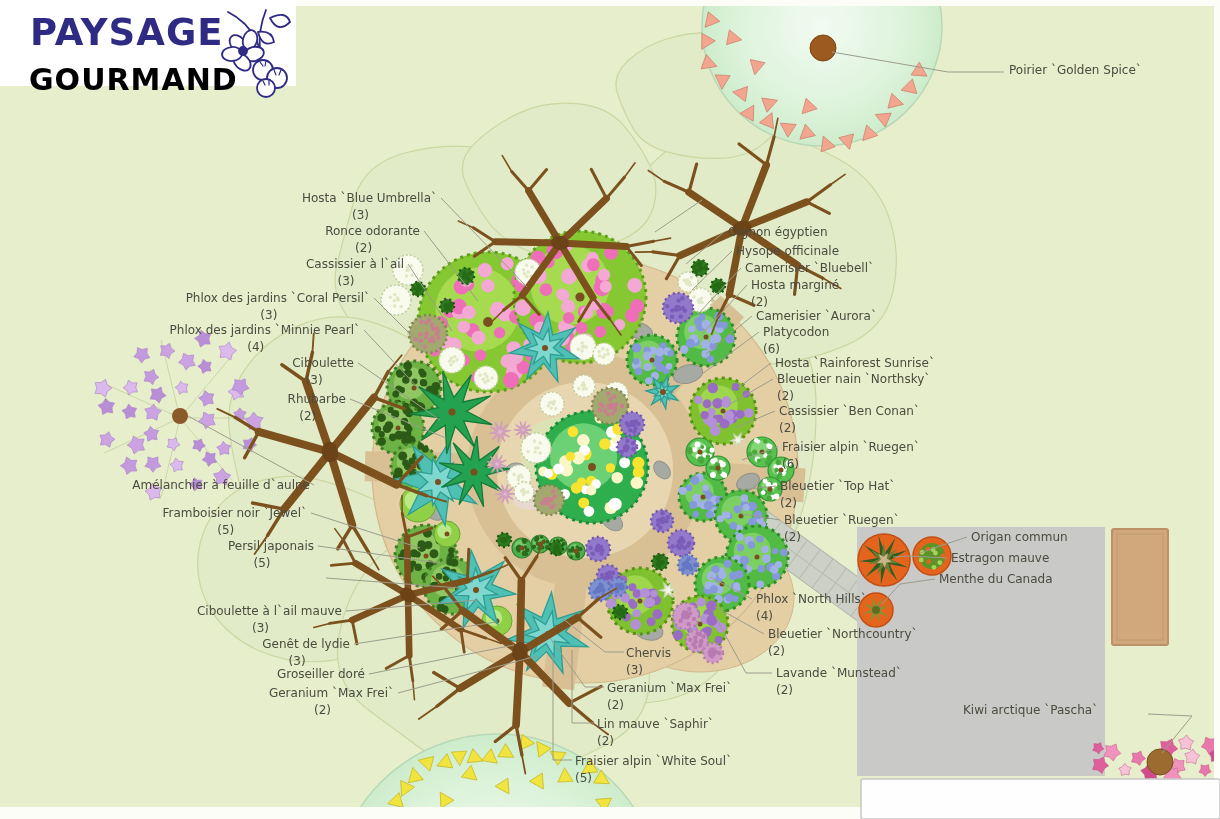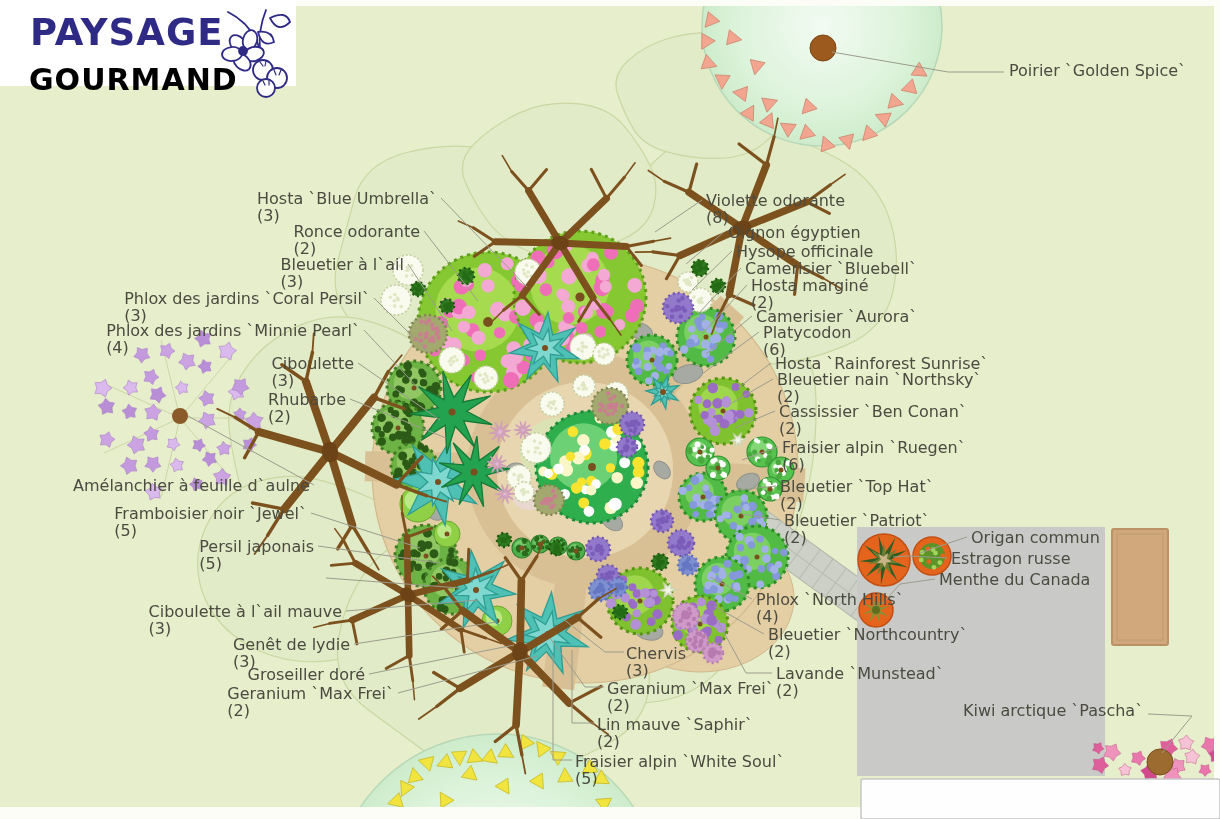--- a/index.html
+++ b/index.html
@@ -1,21 +1,21 @@
 <!DOCTYPE html>
 <html><head>
 <meta charset="utf-8">
 <style>
   html,body{margin:0;padding:0;background:#fff;}
   #stage{position:relative;width:1220px;height:819px;overflow:hidden;background:#fff;
          font-family:"DejaVu Sans",sans-serif;}
   #plan{position:absolute;left:0;top:0;}
   
-  .lbl{position:absolute;font-size:16px;line-height:17px;color:#4b4b40;white-space:nowrap;z-index:6;}
-  .ra{transform:translateX(-100%);text-align:left;}
+  .lbl{position:absolute;font-size:12px;line-height:17px;color:#4b4b40;white-space:nowrap;z-index:6;}
+  .ra{transform:translateX(-100%);text-align:center;}
   .ra .ct{display:block;padding-right:18px;}
   .la .ct{display:block;}
   
   #logo{position:absolute;left:0;top:0;width:296px;height:86px;background:#ffffff;z-index:7;}
   #logo .t1{position:absolute;left:30px;top:14px;font-size:37px;font-weight:bold;
             color:#2f2b85;letter-spacing:1px;line-height:38px;}
   #logo .t2{position:absolute;left:29px;top:52px;font-size:30px;font-weight:bold;
             color:#000000;letter-spacing:1px;line-height:32px;margin-top:12px;}
   #logo .tag{position:absolute;left:28px;top:90px;font-size:14px;color:#3a3a3a;}
   #logo .tag b{color:#2a2a2a;}
@@ -1512,52 +1512,51 @@
           <circle cx="69" cy="74" r="10"></circle>
           <circle cx="58" cy="84" r="9"></circle>
           <path d="M52 58 l3 4 M58 57 l-1 5 M66 66 l2 5 M73 66 l-2 5 M55 77 l2 4 M61 76 l0 5" stroke-width="1.2"></path>
         </g>
       </g>
     </svg>
   </div>
 
   <div class="lbl ra" style="left:437px;top:190px"><span class="nm">Hosta `Blue Umbrella`</span><span class="ct">(3)</span></div>
   <div class="lbl ra" style="left:420px;top:223px"><span class="nm">Ronce odorante</span><span class="ct">(2)</span></div>
-  <div class="lbl ra" style="left:404px;top:256px"><span class="nm">Bleuetier à l`ail</span><span class="ct">(3)</span></div>
+  <div class="lbl ra" style="left:404px;top:256px"><span class="nm">Cassissier à l`ail</span><span class="ct">(3)</span></div>
   <div class="lbl ra" style="left:370px;top:290px"><span class="nm">Phlox des jardins `Coral Persil`</span><span class="ct">(3)</span></div>
   <div class="lbl ra" style="left:360px;top:322px"><span class="nm">Phlox des jardins `Minnie Pearl`</span><span class="ct">(4)</span></div>
   <div class="lbl ra" style="left:354px;top:355px"><span class="nm">Ciboulette</span><span class="ct">(3)</span></div>
   <div class="lbl ra" style="left:346px;top:391px"><span class="nm">Rhubarbe</span><span class="ct">(2)</span></div>
   <div class="lbl ra" style="left:310px;top:477px"><span class="nm">Amélanchier à feuille d`aulne</span></div>
   <div class="lbl ra" style="left:307px;top:505px"><span class="nm">Framboisier noir `Jewel`</span><span class="ct">(5)</span></div>
   <div class="lbl ra" style="left:314px;top:538px"><span class="nm">Persil japonais</span><span class="ct">(5)</span></div>
   <div class="lbl ra" style="left:342px;top:603px"><span class="nm">Ciboulette à l`ail mauve</span><span class="ct">(3)</span></div>
   <div class="lbl ra" style="left:350px;top:636px"><span class="nm">Genêt de lydie</span><span class="ct">(3)</span></div>
   <div class="lbl ra" style="left:365px;top:666px"><span class="nm">Groseiller doré</span></div>
   <div class="lbl ra" style="left:394px;top:685px"><span class="nm">Geranium `Max Frei`</span><span class="ct">(2)</span></div>
 
-  <div class="lbl la" style="left:706px;top:192px"><span class="nm">Violette odorante</span><span class="ct">(8)</span></div>
   <div class="lbl la" style="left:728px;top:224px"><span class="nm">Oignon égyptien</span></div>
   <div class="lbl la" style="left:736px;top:243px"><span class="nm">Hysope officinale</span></div>
   <div class="lbl la" style="left:745px;top:260px"><span class="nm">Camerisier `Bluebell`</span></div>
   <div class="lbl la" style="left:751px;top:277px"><span class="nm">Hosta marginé</span><span class="ct">(2)</span></div>
   <div class="lbl la" style="left:756px;top:308px"><span class="nm">Camerisier `Aurora`</span></div>
   <div class="lbl la" style="left:763px;top:324px"><span class="nm">Platycodon</span><span class="ct">(6)</span></div>
   <div class="lbl la" style="left:775px;top:355px"><span class="nm">Hosta `Rainforest Sunrise`</span></div>
   <div class="lbl la" style="left:777px;top:371px"><span class="nm">Bleuetier nain `Northsky`</span><span class="ct">(2)</span></div>
   <div class="lbl la" style="left:779px;top:403px"><span class="nm">Cassissier `Ben Conan`</span><span class="ct">(2)</span></div>
   <div class="lbl la" style="left:782px;top:439px"><span class="nm">Fraisier alpin `Ruegen`</span><span class="ct">(6)</span></div>
   <div class="lbl la" style="left:780px;top:478px"><span class="nm">Bleuetier `Top Hat`</span><span class="ct">(2)</span></div>
-  <div class="lbl la" style="left:784px;top:512px"><span class="nm">Bleuetier `Patriot`</span><span class="ct">(2)</span></div>
+  <div class="lbl la" style="left:784px;top:512px"><span class="nm">Bleuetier `Ruegen`</span><span class="ct">(2)</span></div>
   <div class="lbl la" style="left:756px;top:591px"><span class="nm">Phlox `North Hills`</span><span class="ct">(4)</span></div>
   <div class="lbl la" style="left:768px;top:626px"><span class="nm">Bleuetier `Northcountry`</span><span class="ct">(2)</span></div>
   <div class="lbl la" style="left:776px;top:665px"><span class="nm">Lavande `Munstead`</span><span class="ct">(2)</span></div>
 
   <div class="lbl la" style="left:971px;top:529px"><span class="nm">Origan commun</span></div>
-  <div class="lbl la" style="left:951px;top:550px"><span class="nm">Estragon russe</span></div>
+  <div class="lbl la" style="left:951px;top:550px"><span class="nm">Estragon mauve</span></div>
   <div class="lbl la" style="left:939px;top:571px"><span class="nm">Menthe du Canada</span></div>
 
   <div class="lbl la" style="left:626px;top:645px"><span class="nm">Chervis</span><span class="ct">(3)</span></div>
   <div class="lbl la" style="left:607px;top:680px"><span class="nm">Geranium `Max Frei`</span><span class="ct">(2)</span></div>
   <div class="lbl la" style="left:597px;top:716px"><span class="nm">Lin mauve `Saphir`</span><span class="ct">(2)</span></div>
   <div class="lbl la" style="left:575px;top:753px"><span class="nm">Fraisier alpin `White Soul`</span><span class="ct">(5)</span></div>
 
   <div class="lbl la" style="left:1009px;top:62px"><span class="nm">Poirier `Golden Spice`</span></div>
   <div class="lbl la" style="left:963px;top:702px"><span class="nm">Kiwi arctique `Pascha`</span></div>
 </div>

